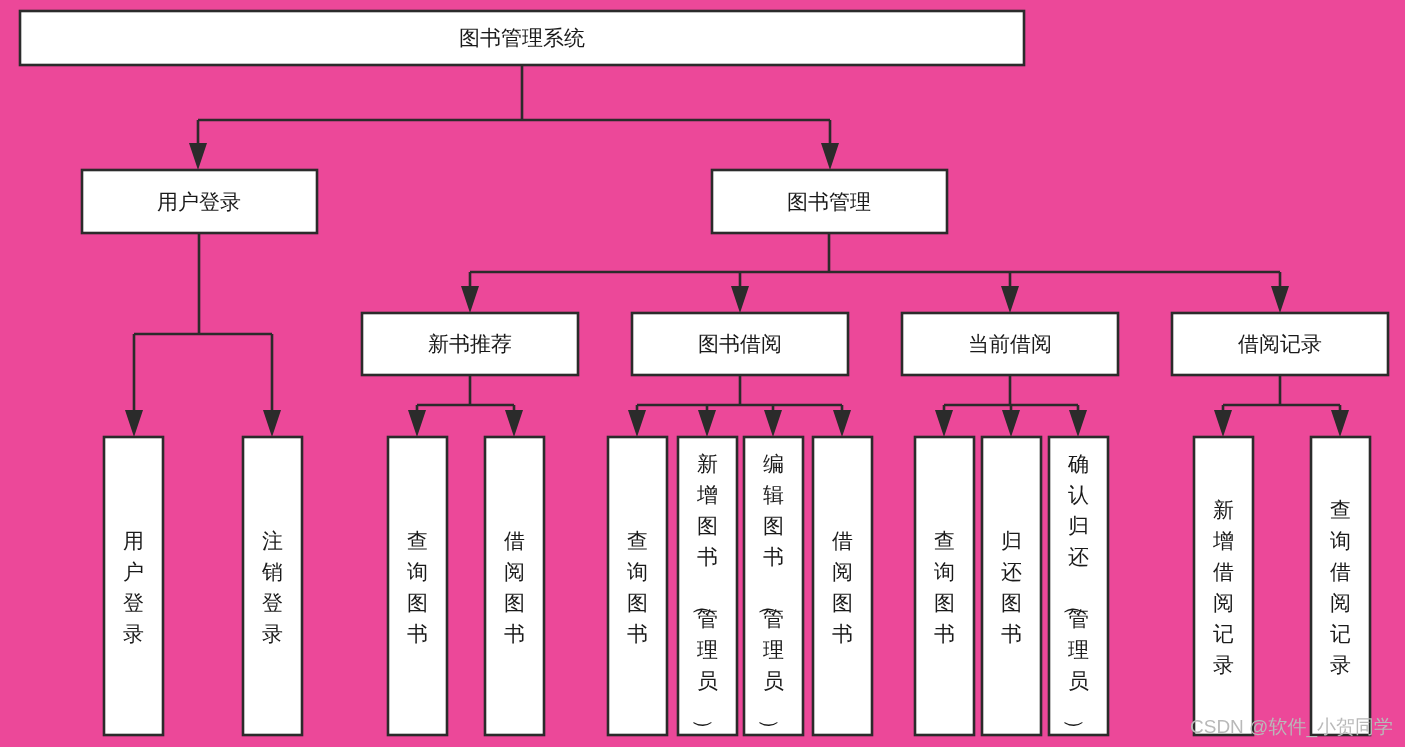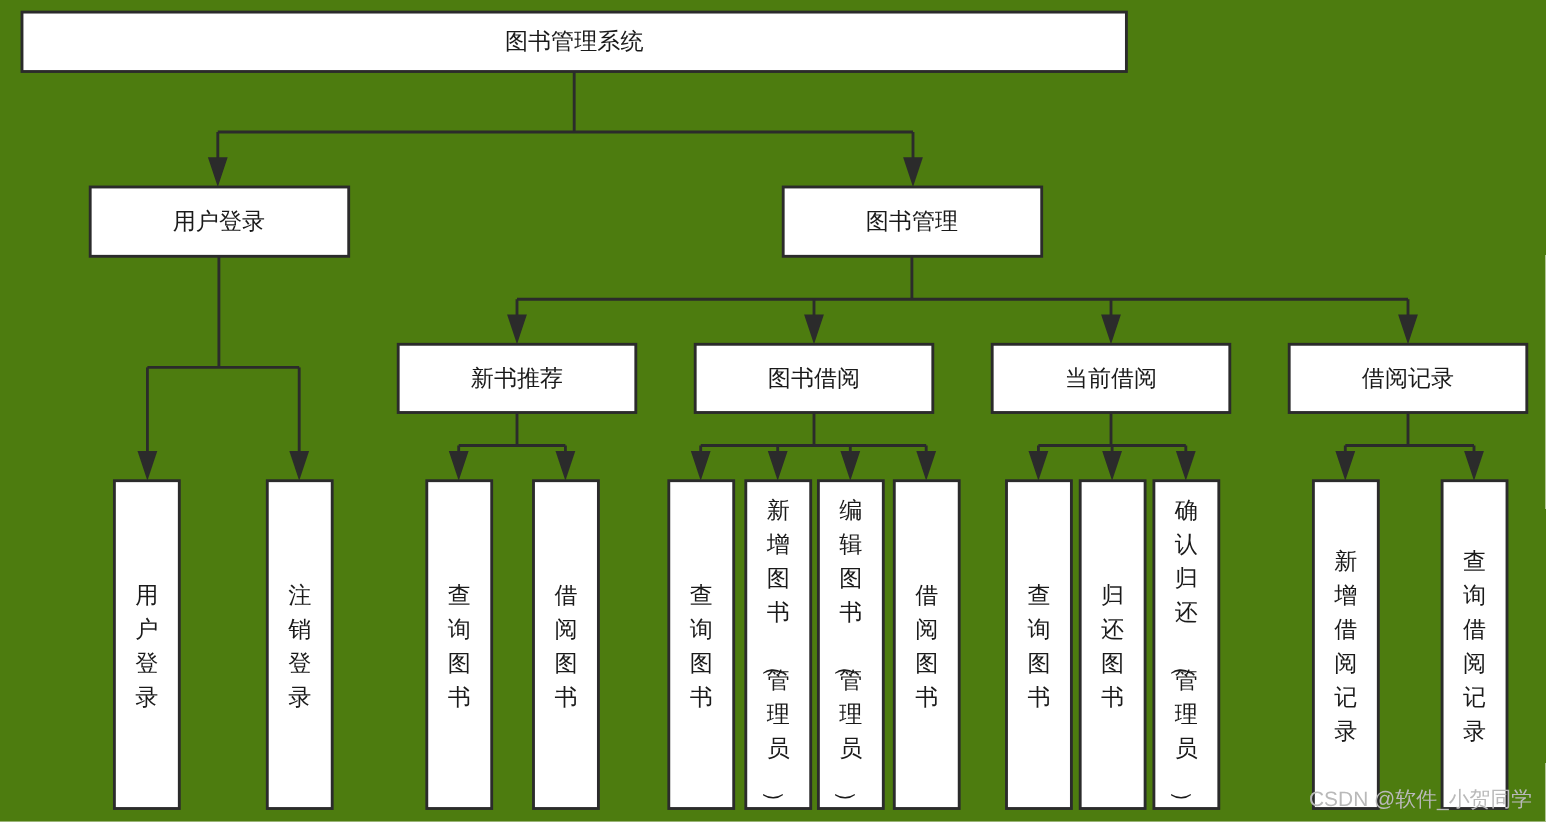--- a/index.html
+++ b/index.html
@@ -7,21 +7,21 @@
     padding: 0;
     background: #ffffff;
   }
   body {
     font-family: "Liberation Sans", "DejaVu Sans", sans-serif;
   }
   #diagram-root {
     position: relative;
     width: 1405px;
     height: 747px;
-    background: #4d7c0f;
+    background: #ec4899;
     overflow: hidden;
   }
   svg.flow {
     position: absolute;
     left: 0;
     top: 0;
     width: 1405px;
     height: 747px;
   }
   .node-box {

